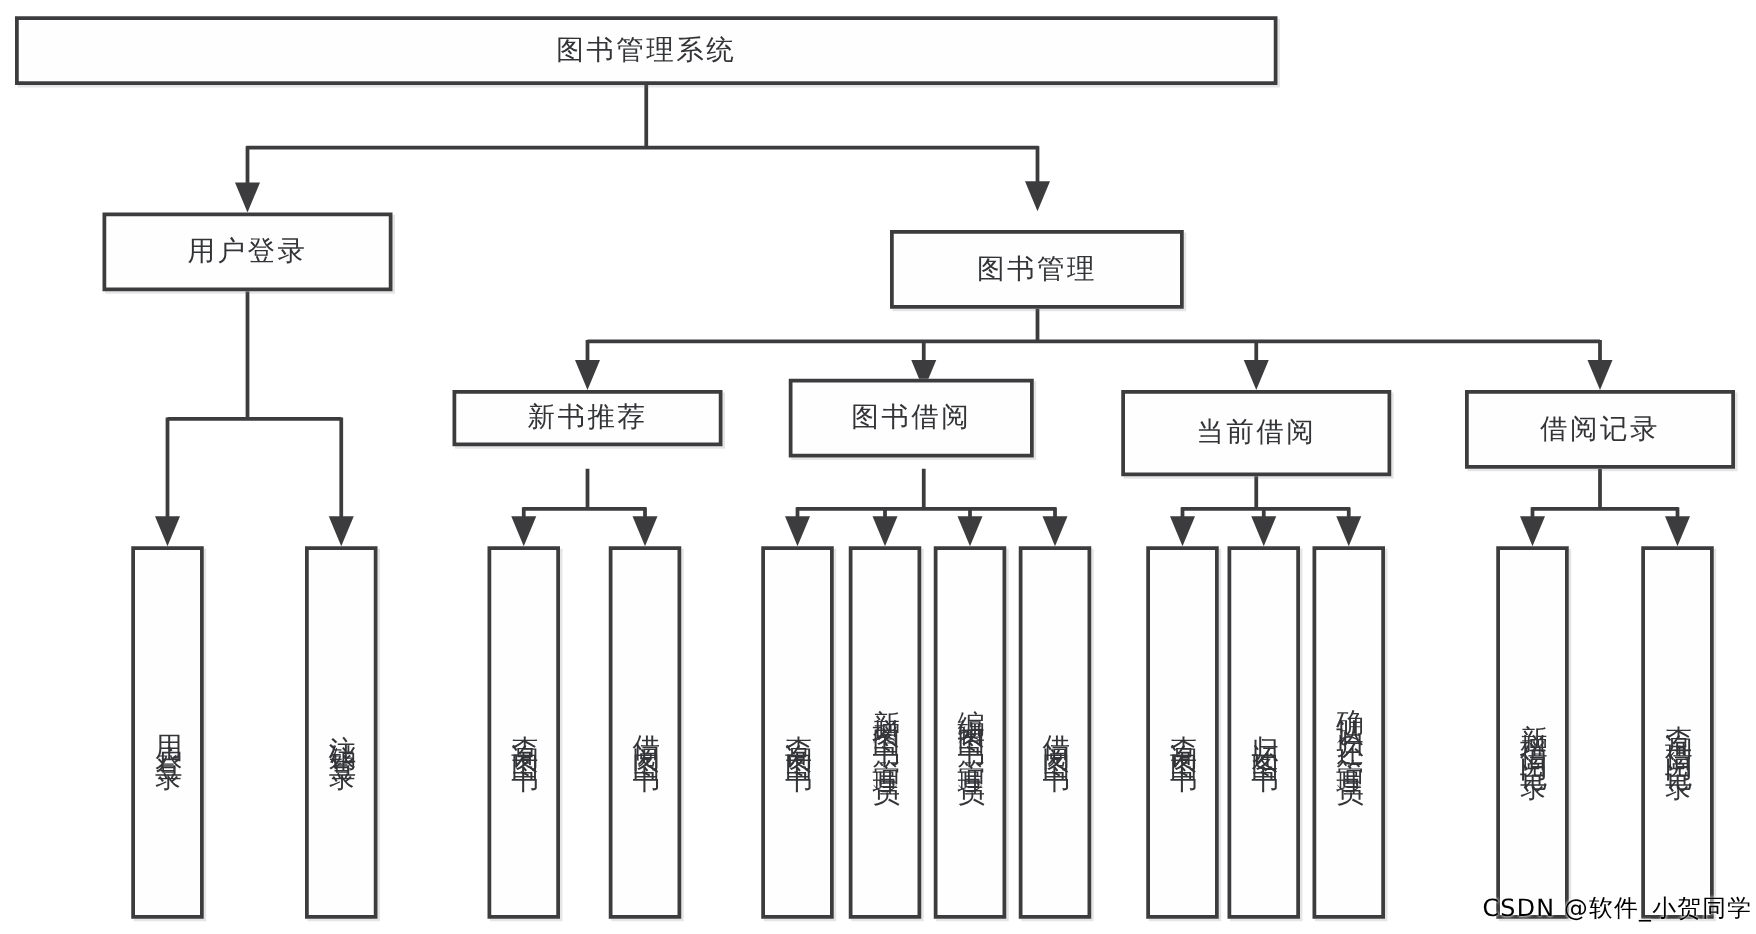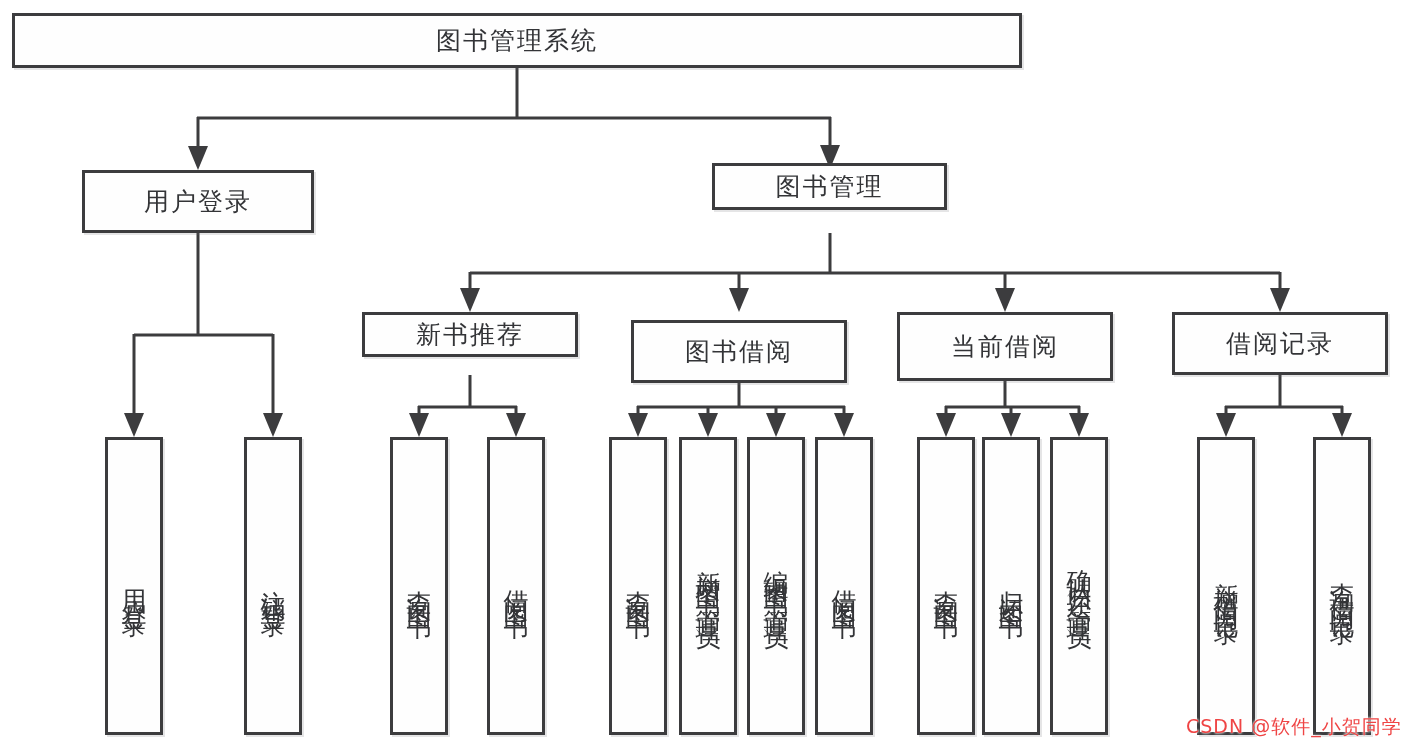--- a/index.html
+++ b/index.html
@@ -6,31 +6,31 @@
   body{
     width:1405px;height:747px;background:#ffffff;overflow:hidden;
     font-family:"DejaVu Sans","Liberation Sans",sans-serif;
   }
   .stage{position:relative;width:1405px;height:747px;background:#fff;}
   .wires{position:absolute;left:0;top:0;z-index:1;}
   .node{
     position:absolute;box-sizing:border-box;z-index:2;
     background:#fefefe;border:3px solid #3c3c3e;
     display:flex;align-items:center;justify-content:center;
-    color:#333437;font-size:25px;line-height:1;
+    color:#333437;font-size:22px;line-height:1;
     box-shadow:2px 2px 0 rgba(110,110,115,0.18);
   }
   .node.h span{letter-spacing:2px;white-space:nowrap;}
   .node.v span{
     writing-mode:vertical-rl;text-orientation:mixed;
     letter-spacing:8px;white-space:nowrap;
   }
   .watermark{
     position:absolute;z-index:3;left:1186px;top:714px;
-    font-size:19px;color:#ef4444;letter-spacing:1px;white-space:nowrap;
+    font-size:19px;color:#000000;letter-spacing:1px;white-space:nowrap;
     text-shadow:0 0 2px #fff,0 0 3px #fff;
   }
 </style>
 </head>
 <body>
 
 <div class="stage">
 
   <svg class="wires" width="1405" height="747" viewBox="0 0 1405 747">
     <path fill="none" stroke="#3c3c3e" stroke-width="3" d="
@@ -64,28 +64,28 @@
     </g>
   </svg>
 
   <div class="node h" style="left:12px;top:13px;width:1010px;height:55px">
     <span>图书管理系统</span>
   </div>
 
   <div class="node h" style="left:82px;top:170px;width:232px;height:63px">
     <span>用户登录</span>
   </div>
-  <div class="node h" style="left:712px;top:163px;width:235px;height:47px">
+  <div class="node h" style="left:712px;top:184px;width:235px;height:63px">
     <span>图书管理</span>
   </div>
 
   <div class="node h" style="left:362px;top:312px;width:216px;height:45px">
     <span>新书推荐</span>
   </div>
-  <div class="node h" style="left:631px;top:320px;width:216px;height:63px">
+  <div class="node h" style="left:631px;top:303px;width:196px;height:63px">
     <span>图书借阅</span>
   </div>
   <div class="node h" style="left:897px;top:312px;width:216px;height:69px">
     <span>当前借阅</span>
   </div>
   <div class="node h" style="left:1172px;top:312px;width:216px;height:63px">
     <span>借阅记录</span>
   </div>
 
   <div class="node v" style="left:105px;top:437px;width:58px;height:298px">

